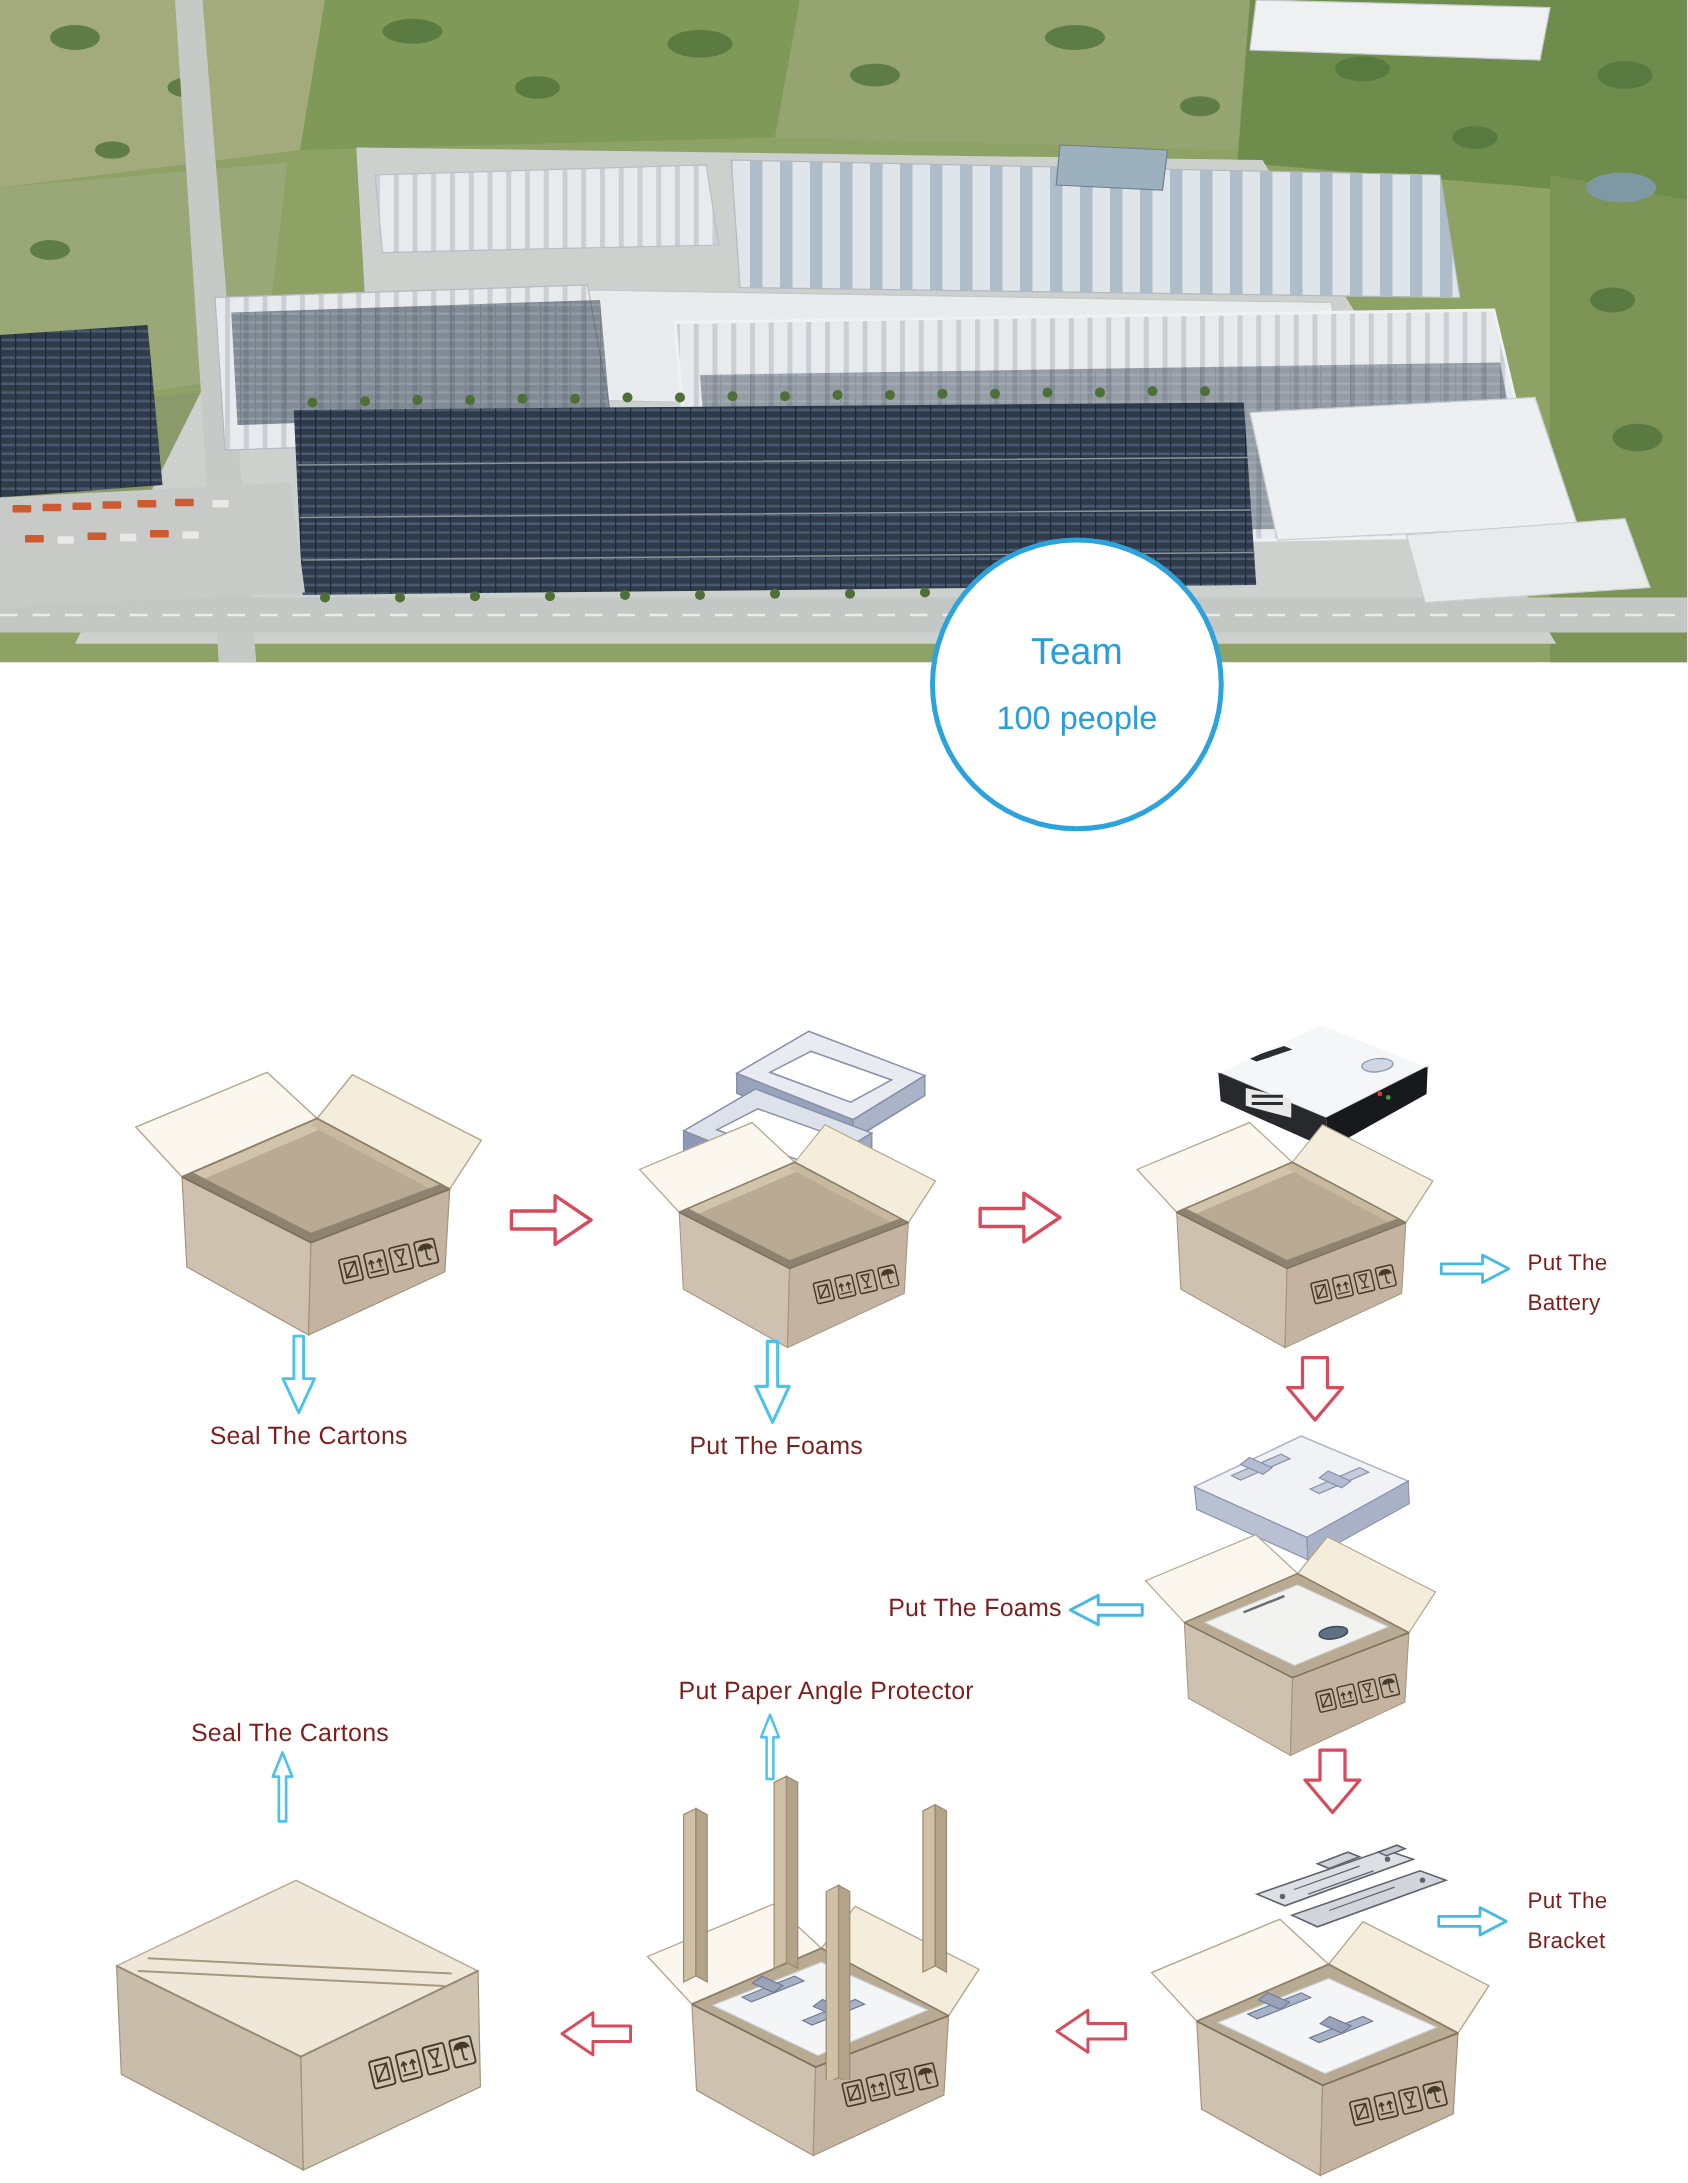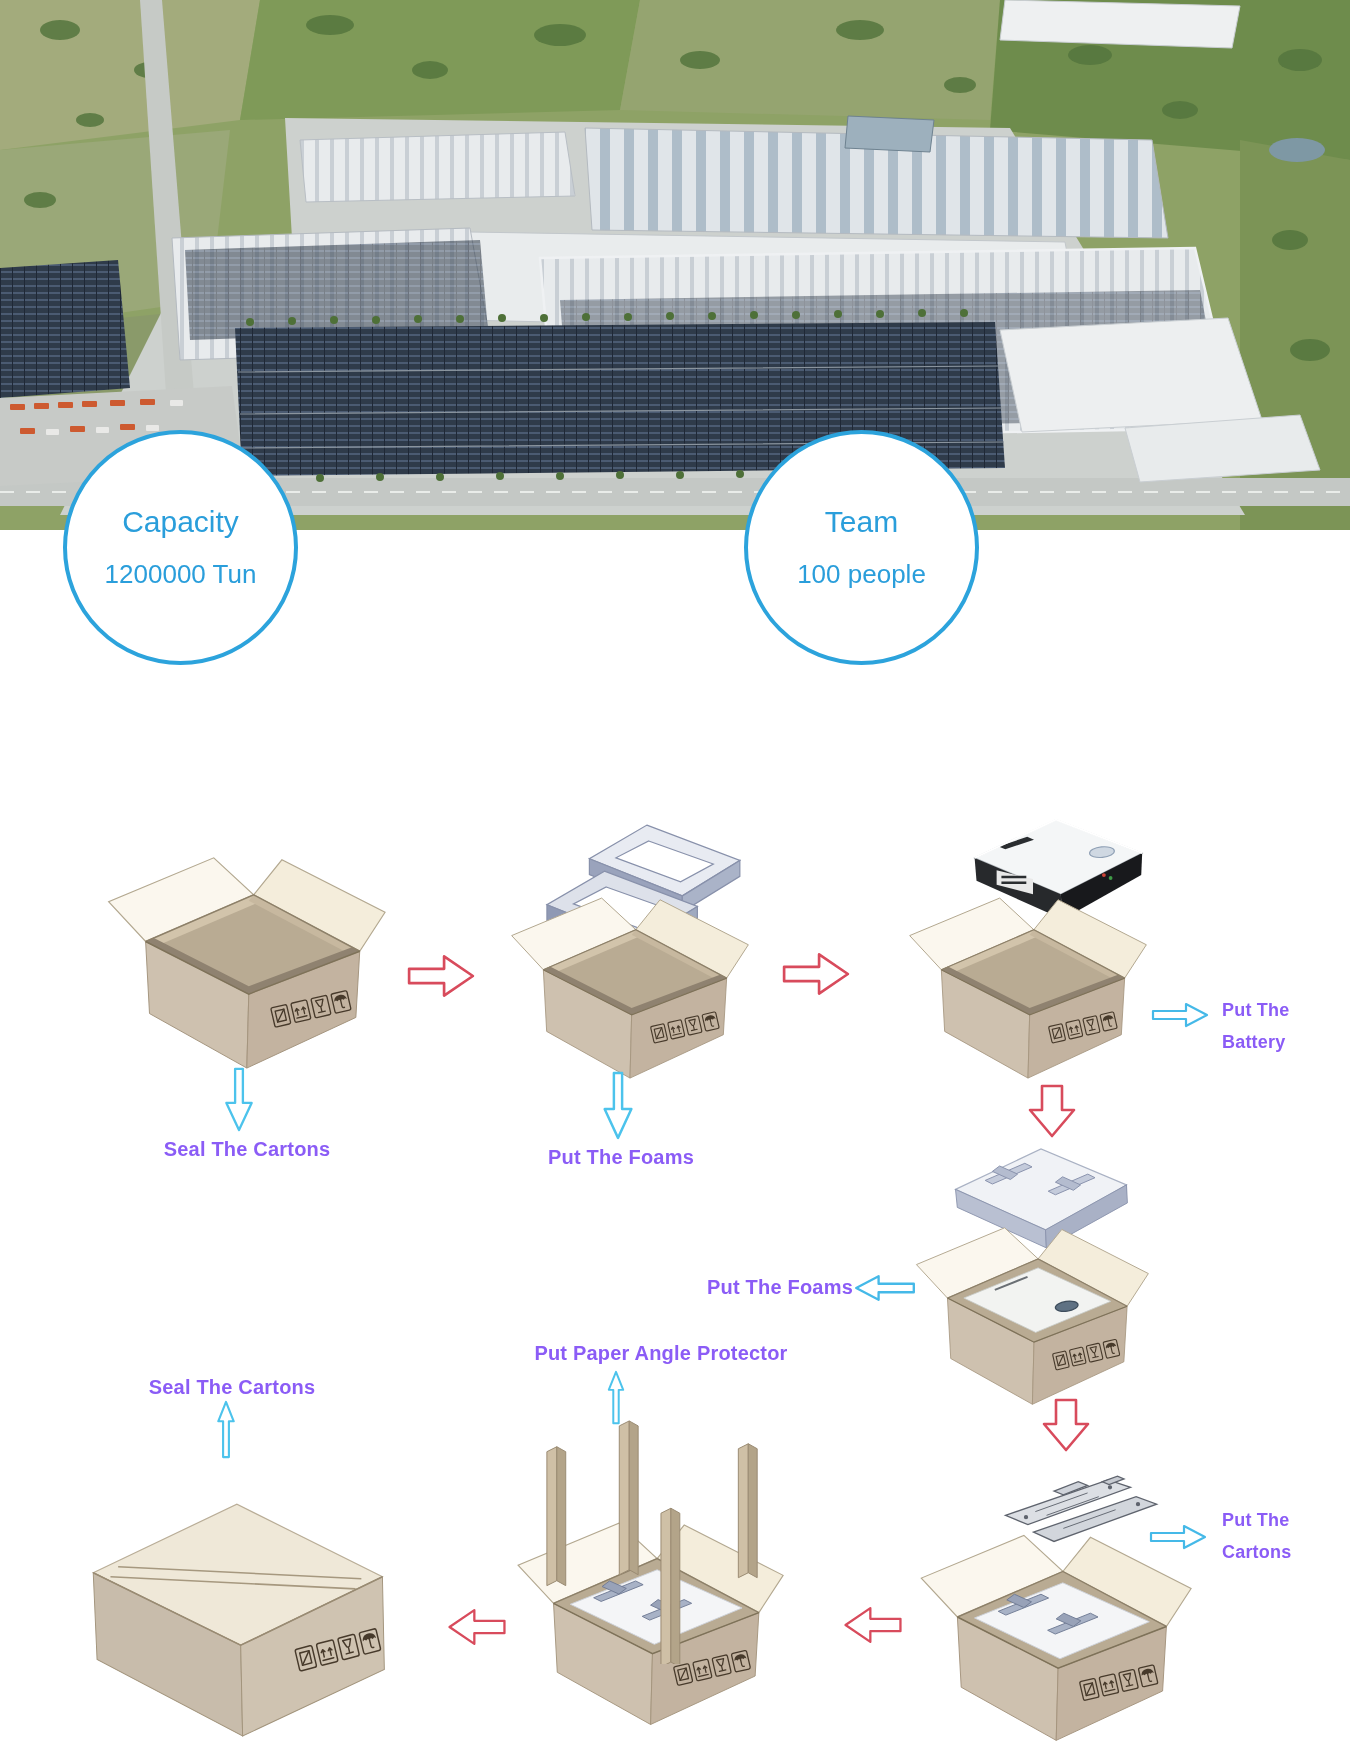--- a/index.html
+++ b/index.html
@@ -13,21 +13,21 @@
   .photo svg{width:100%;height:100%;}
 
   
   .stat-circle{position:absolute;top:430px;width:235px;height:235px;box-sizing:border-box;
                border:4px solid #2ca3dc;border-radius:50%;background:#ffffff;
                display:flex;flex-direction:column;align-items:center;justify-content:center;gap:20px;}
   .stat-title{font-size:30px;color:#2a9edb;white-space:nowrap;}
   .stat-value{font-size:26px;color:#2a9edb;white-space:nowrap;}
 
   
-  .flow-label{position:absolute;color:#8b5cf6;font-weight:bold;font-size:20px;text-align:center;
+  .flow-label{position:absolute;color:#7f1d1d;font-weight:normal;font-size:20px;text-align:center;
               letter-spacing:.2px;white-space:nowrap;}
   .flow-label.side{font-size:18px;text-align:left;}
   .art svg{width:100%;height:100%;}
 </style>
 </head>
 <body>
 
 <svg width="0" height="0" style="position:absolute" aria-hidden="true">
   <defs>
 
@@ -315,24 +315,20 @@
         <circle cx="620" cy="475" r="4"></circle>
           <circle cx="680" cy="475" r="4"></circle>
           <circle cx="740" cy="474" r="4"></circle>
         <circle cx="800" cy="474" r="4"></circle>
           <circle cx="860" cy="473" r="4"></circle>
           <circle cx="920" cy="473" r="4"></circle>
       </g>
     </svg>
   </div>
 
-  <div class="stat-circle" style="left:63px">
-    <div class="stat-title">Capacity</div>
-    <div class="stat-value">1200000 Tun</div>
-  </div>
   <div class="stat-circle" style="left:744px">
     <div class="stat-title">Team</div>
     <div class="stat-value">100 people</div>
   </div>
 
   <div>
 
     <div class="abs art" style="left:95px;top:846px;width:292px;height:229px">
       <svg viewBox="0 0 300 235">
           <use href="#sym-box-open" width="300" height="235"></use>
@@ -428,21 +424,21 @@
       <svg viewBox="0 0 300 235" preserveAspectRatio="none">
           <use href="#sym-box-foam-in" width="300" height="235"></use>
         </svg>
     </div>
     <div class="abs art" style="left:1148px;top:1522px;width:60px;height:30px">
       <svg viewBox="0 0 60 28">
           <use href="#sym-blue-right" width="60" height="28"></use>
         </svg>
     </div>
     <div class="flow-label side" style="left:1222px;top:1510px">Put The</div>
-    <div class="flow-label side" style="left:1222px;top:1542px">Cartons</div>
+    <div class="flow-label side" style="left:1222px;top:1542px">Bracket</div>
     <div class="abs art" style="left:842px;top:1602px;width:62px;height:46px">
       <svg viewBox="0 0 70 46">
           <use href="#sym-red-left" width="70" height="46"></use>
         </svg>
     </div>
 
     <div class="flow-label" style="left:501px;top:1342px;width:320px">Put Paper Angle Protector</div>
     <div class="abs art" style="left:604px;top:1370px;width:24px;height:56px">
       <svg viewBox="0 0 22 62">
           <use href="#sym-cyan-up" width="22" height="62"></use>

